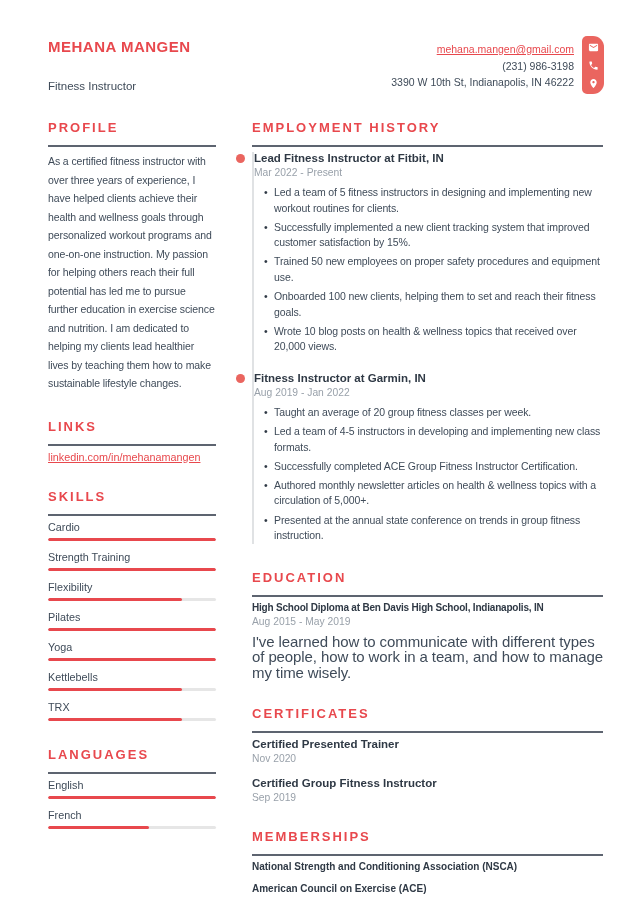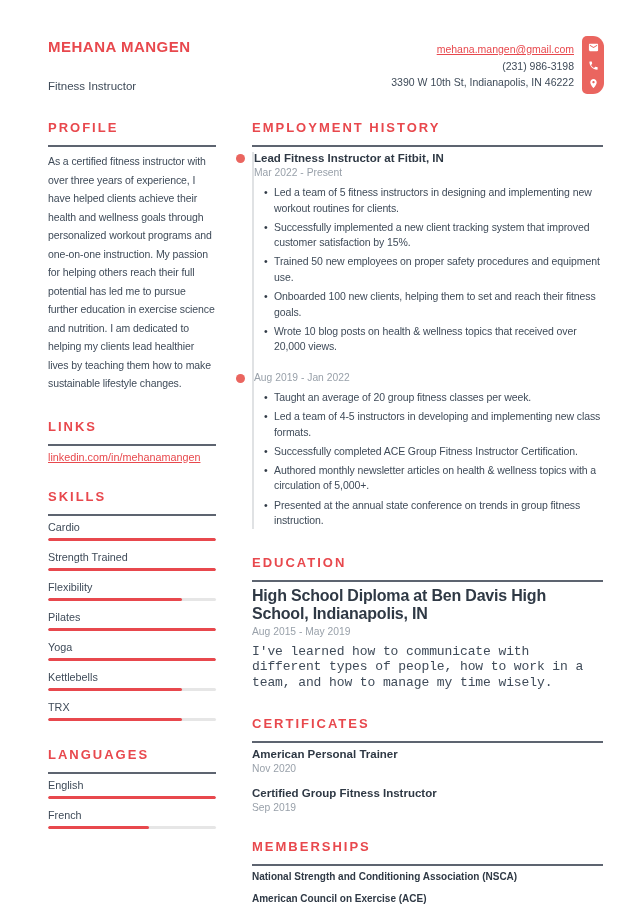--- a/index.html
+++ b/index.html
@@ -62,29 +62,29 @@
   
   .jobs { border-left:2px solid var(--timeline); }
   .job { position:relative; }
   .job + .job { margin-top:17px; }
   .timeline-dot {
     position:absolute; left:-18px; top:2px;
     width:9px; height:9px; border-radius:50%;
     background:var(--accent_soft);
   }
   .entry-title { font-size:11.5px; font-weight:bold; color:var(--heading_text); }
-  .entry-title.tight { font-size:16px; letter-spacing:-.2px; }
+  .entry-title.tight { font-size:10px; letter-spacing:-.2px; }
   .entry-dates { font-size:10.3px; color:var(--muted); margin:3px 0 7px; }
   .bullets { list-style:none; padding-left:20px; }
   .bullets li {
     position:relative; font-size:10.5px; line-height:15.6px;
     margin-bottom:3.5px; letter-spacing:-.1px;
   }
   .bullets li::before { content:"\2022"; position:absolute; left:-10px; color:var(--heading_text); }
-  .entry-desc { font-size:13px; line-height:15.6px; letter-spacing:-.1px; margin-top:6px;font-family:Liberation Mono, monospace; }
+  .entry-desc { font-size:15px; line-height:15.6px; letter-spacing:-.1px; margin-top:6px; }
 
   .cert + .cert { margin-top:13px; }
   .mem { font-size:10px; font-weight:bold; color:var(--heading_text); }
   .mem + .mem { margin-top:11px; }
 </style>
 </head>
 <body>
 
 <div class="name">MEHANA MANGEN</div>
 <div class="subtitle">Fitness Instructor</div>
@@ -130,21 +130,21 @@
   <div class="section">
     <div class="sec-head">SKILLS</div>
 
     <div class="skill">
       <div class="skill-label">Cardio</div>
       <div class="bar-track">
           <div class="bar-fill" style="width: 100%;"></div>
         </div>
     </div>
     <div class="skill">
-      <div class="skill-label">Strength Trained</div>
+      <div class="skill-label">Strength Training</div>
       <div class="bar-track">
           <div class="bar-fill" style="width: 100%;"></div>
         </div>
     </div>
     <div class="skill">
       <div class="skill-label">Flexibility</div>
       <div class="bar-track">
           <div class="bar-fill" style="width: 80%;"></div>
         </div>
     </div>
@@ -206,20 +206,21 @@
           <li>Led a team of 5 fitness instructors in designing and implementing new workout routines for clients.</li>
           <li>Successfully implemented a new client tracking system that improved customer satisfaction by 15%.</li>
           <li>Trained 50 new employees on proper safety procedures and equipment use.</li>
           <li>Onboarded 100 new clients, helping them to set and reach their fitness goals.</li>
           <li>Wrote 10 blog posts on health &amp; wellness topics that received over 20,000 views.</li>
         </ul>
       </div>
 
       <div class="job">
         <span class="timeline-dot"></span>
+        <div class="entry-title">Fitness Instructor at Garmin, IN</div>
         <div class="entry-dates">Aug 2019 - Jan 2022</div>
         <ul class="bullets">
           <li>Taught an average of 20 group fitness classes per week.</li>
           <li>Led a team of 4-5 instructors in developing and implementing new class formats.</li>
           <li>Successfully completed ACE Group Fitness Instructor Certification.</li>
           <li>Authored monthly newsletter articles on health &amp; wellness topics with a circulation of 5,000+.</li>
           <li>Presented at the annual state conference on trends in group fitness instruction.</li>
         </ul>
       </div>
 
@@ -231,21 +232,21 @@
     <div>
       <div class="entry-title tight">High School Diploma at Ben Davis High School, Indianapolis, IN</div>
       <div class="entry-dates">Aug 2015 - May 2019</div>
       <div class="entry-desc">I've learned how to communicate with different types of people, how to work in a team, and how to manage my time wisely.</div>
     </div>
   </div>
 
   <div class="section">
     <div class="sec-head">CERTIFICATES</div>
     <div class="cert">
-      <div class="entry-title">American Personal Trainer</div>
+      <div class="entry-title">Certified Presented Trainer</div>
       <div class="entry-dates" style="margin-bottom:0">Nov 2020</div>
     </div>
     <div class="cert">
       <div class="entry-title">Certified Group Fitness Instructor</div>
       <div class="entry-dates" style="margin-bottom:0">Sep 2019</div>
     </div>
   </div>
 
   <div class="section">
     <div class="sec-head">MEMBERSHIPS</div>

